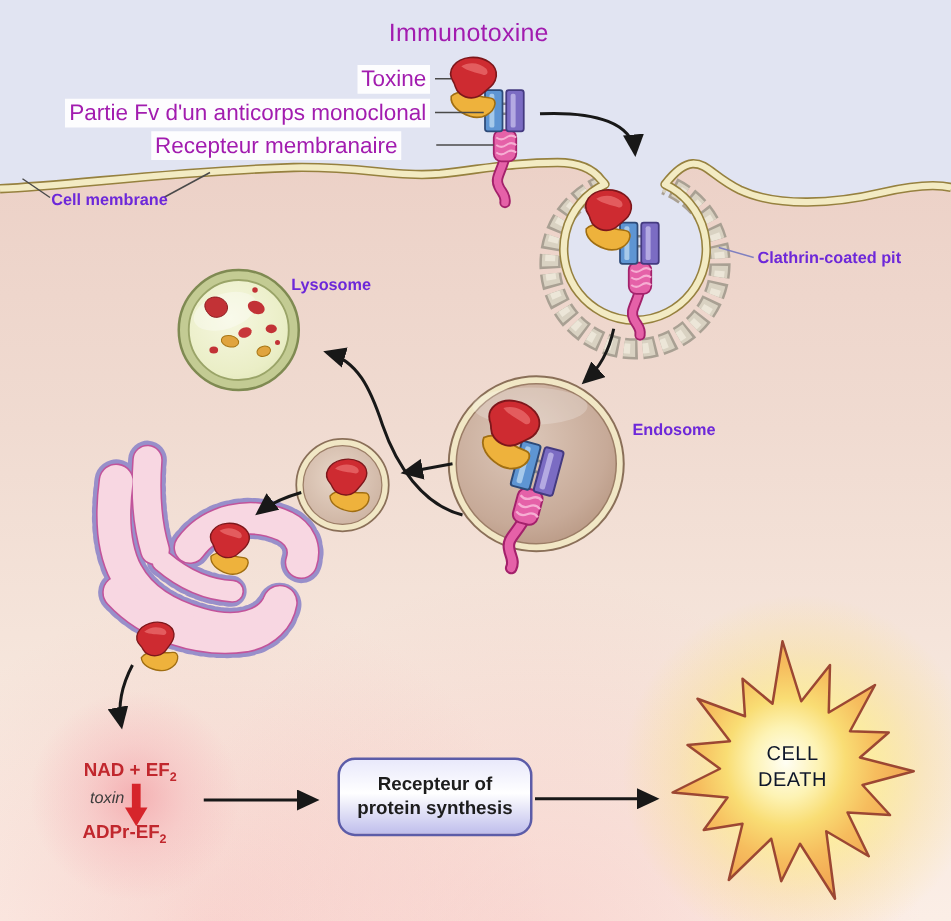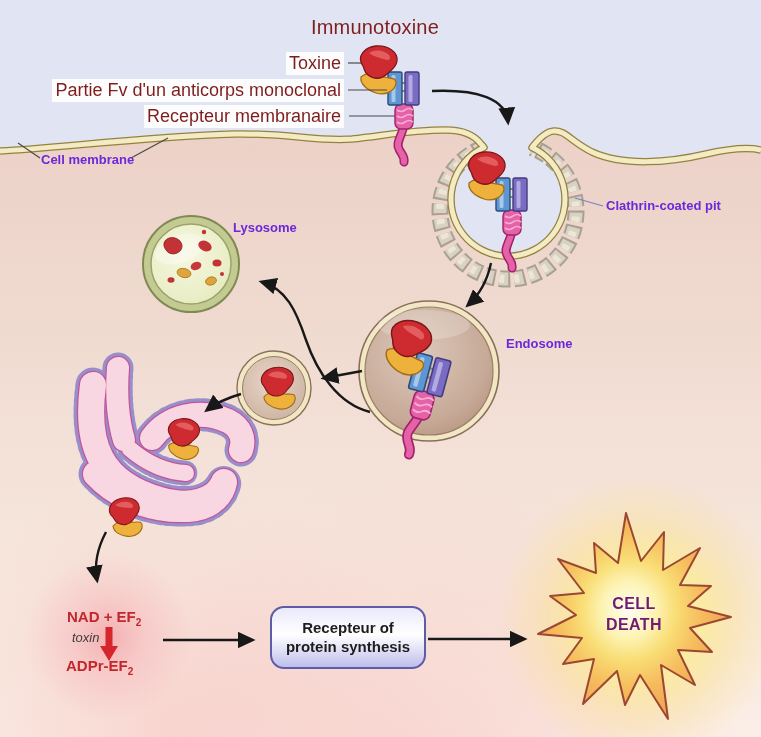--- a/index.html
+++ b/index.html
@@ -1,34 +1,34 @@
 <!DOCTYPE html>
 <html><head>
 <meta charset="utf-8">
 <style>
   html,body{margin:0;padding:0;}
   body{font-family:"Liberation Sans","DejaVu Sans",sans-serif;}
   #stage{position:relative;width:761px;height:737px;overflow:hidden;background:#e1e4f2;}
   #scene{position:absolute;left:0;top:0;}
-  .lbl{position:absolute;color:#7f1d1d;white-space:nowrap;}
+  .lbl{position:absolute;color:#a21caf;white-space:nowrap;}
   .title{font-size:20px;letter-spacing:.2px;}
   .fr{font-size:18px;background:rgba(255,255,255,.92);padding:0 3px;line-height:1.25;}
   .fr-right{text-align:right;}
   .diag{font-size:13px;font-weight:700;color:#6d28d9;}
   .er-lab{white-space:normal;width:96px;line-height:1.3;}
   .rx{font-size:15px;font-weight:700;color:#c1272d;}
   .rx sub{font-size:10px;}
   .enzyme{font-size:13px;font-style:italic;color:#3c3c3c;}
   .procbox{position:absolute;left:270px;top:606px;width:152px;height:59px;
      border:2px solid #5c5ca8;border-radius:14px;
      background:linear-gradient(#e9e9fb 0%,#ffffff 45%,#bfbeec 100%);
      display:flex;align-items:center;justify-content:center;text-align:center;
      font-size:15px;font-weight:600;color:#1d1d1d;line-height:1.25;}
   .celldeath{position:absolute;left:584px;top:594px;width:100px;text-align:center;
-     font-size:16px;font-weight:700;color:#701a75;line-height:1.3;letter-spacing:.4px;}
+     font-size:16px;font-weight:400;color:#0f172a;line-height:1.3;letter-spacing:.4px;}
 </style>
 </head>
 <body>
 
 <div id="stage">
 
 <svg id="scene" width="761" height="737" viewBox="0 0 761 737">
   <defs>
     <linearGradient id="cytoGrad" x1="0" y1="130" x2="0" y2="737" gradientUnits="userSpaceOnUse">
       <stop offset="0" stop-color="#ecd1c7"></stop>
@@ -221,21 +221,21 @@
   <g>
     <path d="M 109,627 L 109,647" stroke="#d6252b" stroke-width="7"></path>
     <polygon points="109,661 100,646 118,646" fill="#d6252b"></polygon>
   </g>
 </svg>
 
 <div class="lbl title" style="left:311px;top:16px;">Immunotoxine</div>
 
 <div class="lbl fr fr-right" style="right:417px;top:52px;">Toxine</div>
 <div class="lbl fr fr-right" style="right:417px;top:79px;text-align:center;">Partie Fv d'un anticorps monoclonal</div>
-<div class="lbl fr fr-right" style="right:417px;top:105px;">Recepteur membranaire</div>
+<div class="lbl fr fr-right" style="right:440px;top:105px;">Recepteur membranaire</div>
 
 <div class="lbl diag" style="left:41px;top:152px;">Cell membrane</div>
 <div class="lbl diag" style="left:606px;top:198px;">Clathrin-coated pit</div>
 <div class="lbl diag" style="left:233px;top:220px;">Lysosome</div>
 <div class="lbl diag" style="left:506px;top:336px;">Endosome</div>
 
 <div class="lbl rx" style="left:67px;top:608px;"><span>NAD + EF</span><sub>2</sub></div>
 <div class="lbl enzyme" style="left:72px;top:630px;">toxin</div>
 <div class="lbl rx" style="left:66px;top:657px;"><span>ADPr-EF</span><sub>2</sub></div>
 

